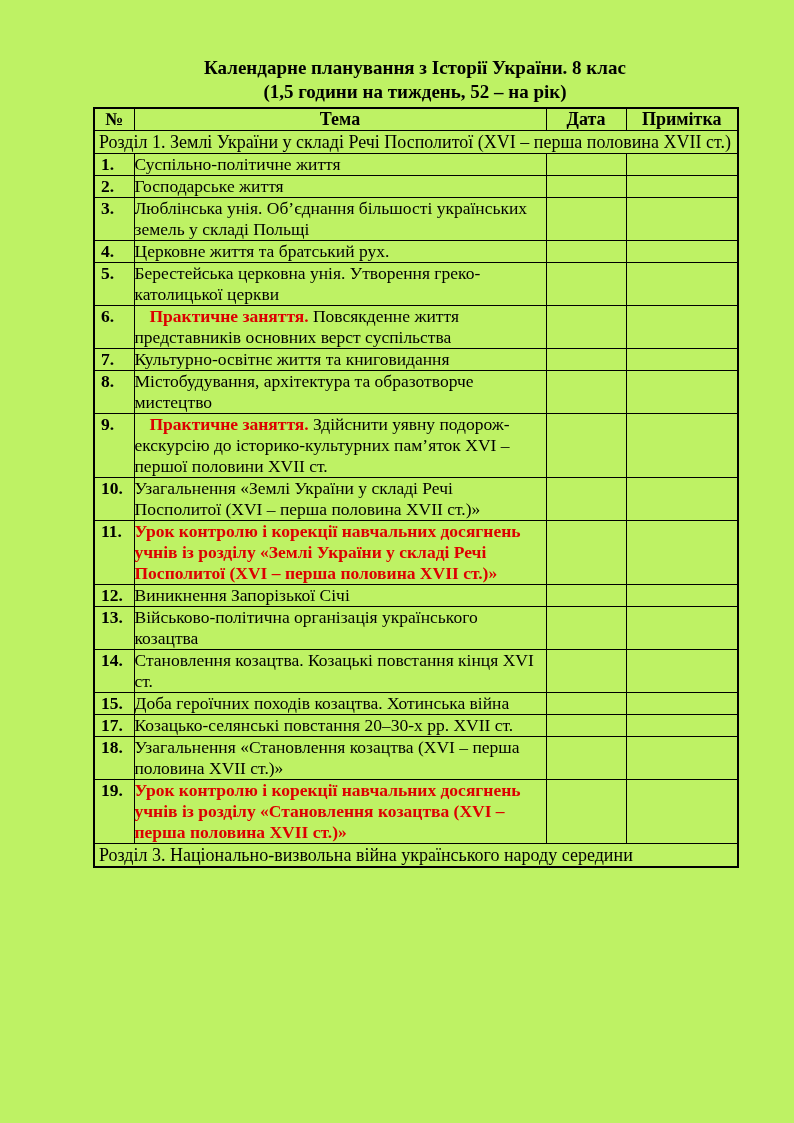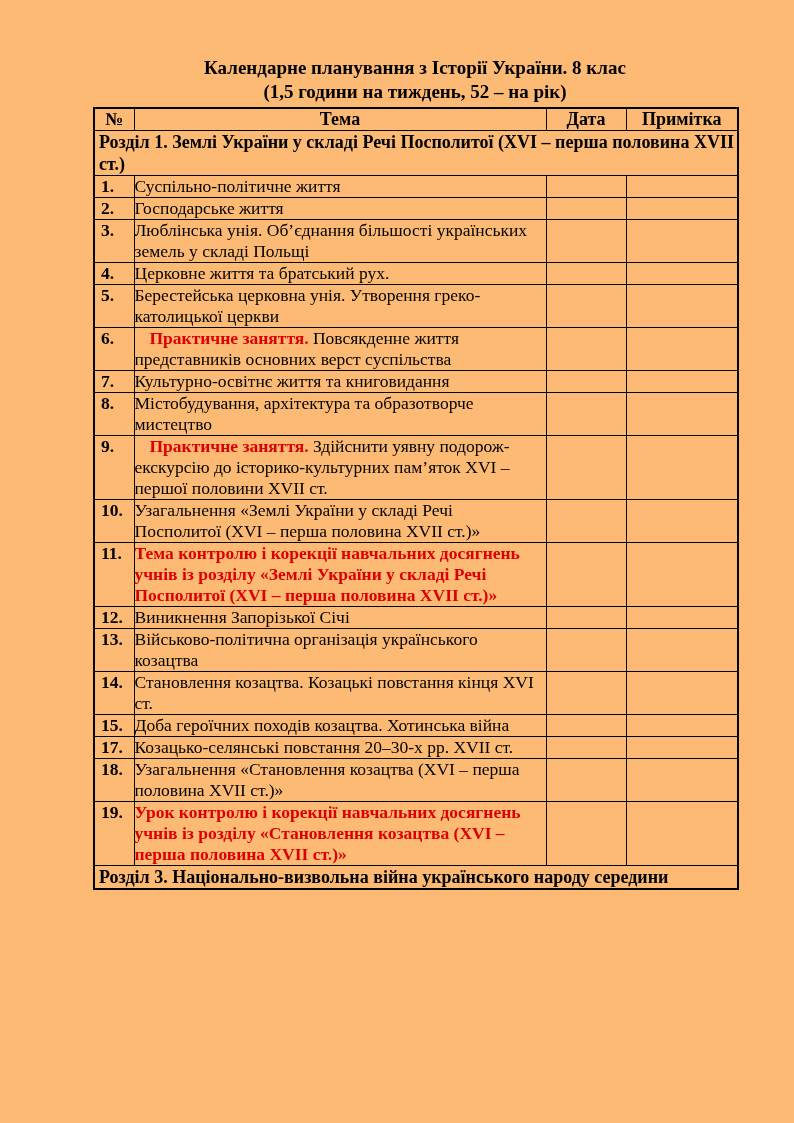--- a/index.html
+++ b/index.html
@@ -1,19 +1,19 @@
 <!DOCTYPE html>
 <html><head>
 <meta charset="utf-8">
 <style>
   html,body{margin:0;padding:0;background:#ffffff;}
   .page{
     position:relative;
     width:794px;height:1123px;
-    background:#fdba74;
+    background:#bef264;
     font-family:"Liberation Serif", serif;
     color:#000;
     overflow:hidden;
   }
   .doc-header{
     padding-top:56px;
     margin-left:93px;
     width:644px;
     text-align:center;
   }
@@ -41,21 +41,21 @@
     padding:0 2px;
   }
   .plan-table td{
     font-size:17.5px;
     line-height:21px;
     padding:0 2px;
   }
   td.num-cell{font-weight:bold;padding-left:6px;}
   td.topic-cell{padding-left:0;padding-right:6px;}
   td.section-cell{
-    font-weight:bold;
+    font-weight:normal;
     font-size:18px;
     line-height:22px;
     padding-left:4px;
   }
   .red-bold{color:#dd0000;font-weight:bold;margin-left:15px;}
 </style>
 </head>
 <body>
 
 <div class="page">
@@ -138,21 +138,21 @@
           <td></td>
         </tr>
         <tr>
           <td class="num-cell">10.</td>
           <td class="topic-cell">Узагальнення «Землі України у складі Речі Посполитої (XVI – перша половина XVII ст.)»</td>
           <td></td>
           <td></td>
         </tr>
         <tr>
           <td class="num-cell">11.</td>
-          <td class="topic-cell red-bold">Тема контролю і корекції навчальних досягнень учнів із розділу «Землі України у складі Речі Посполитої (XVI – перша половина XVII ст.)»</td>
+          <td class="topic-cell red-bold">Урок контролю і корекції навчальних досягнень учнів із розділу «Землі України у складі Речі Посполитої (XVI – перша половина XVII ст.)»</td>
           <td></td>
           <td></td>
         </tr>
         <tr>
           <td class="num-cell">12.</td>
           <td class="topic-cell">Виникнення Запорізької Січі</td>
           <td></td>
           <td></td>
         </tr>
         <tr>

